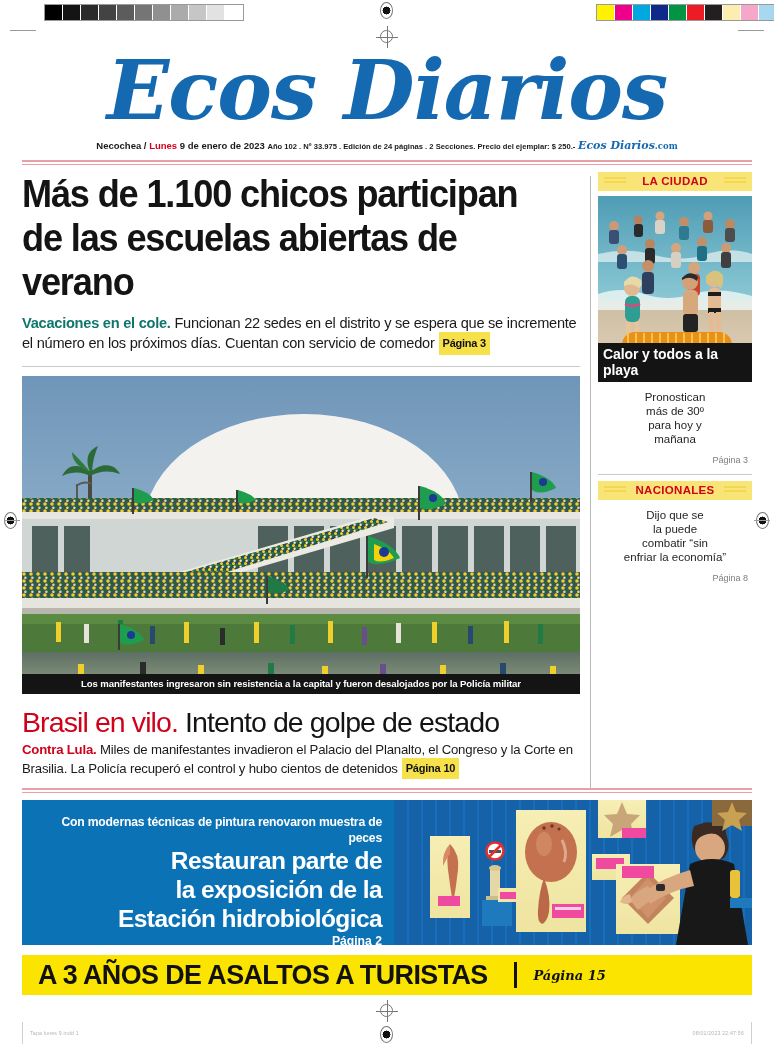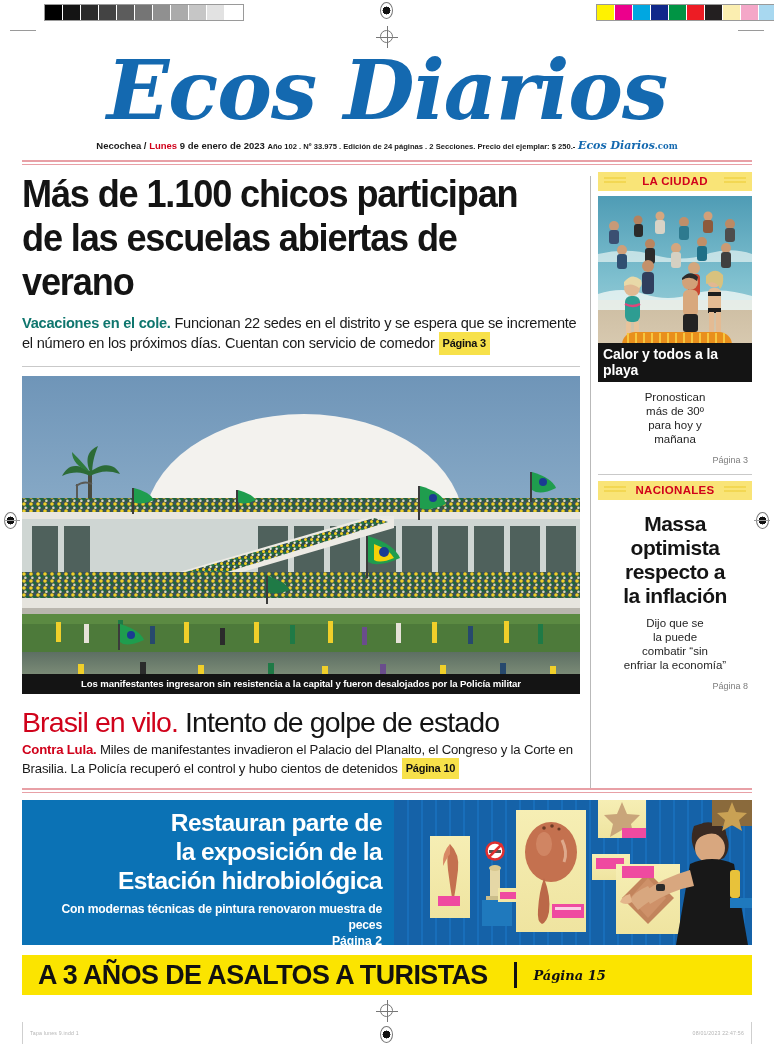--- a/index.html
+++ b/index.html
@@ -619,44 +619,40 @@
     <p class="side-sub" style="white-space:pre-line">Pronostican
 más de 30º
 para hoy y
 mañana</p>
     <div class="side-page">Página 3</div>
 
     <div class="side-rule"></div>
 
     <div class="section-label" style="margin-top:6px">NACIONALES</div>
 
-    <h3 class="side-head" style="white-space:pre-line">Massa
-optimista
-respecto a
-la inflación</h3>
     <p class="side-sub" style="white-space:pre-line">Dijo que se
 la puede
 combatir “sin
 enfriar la economía”</p>
     <div class="side-page">Página 8</div>
   </aside>
 
   <div class="rule-double" style="top:788px;">
     <div class="r1"></div>
       <div class="r2"></div>
   </div>
 
   <section id="promo">
     <div id="promo-text">
+      <div id="promo-sub">Con modernas técnicas de pintura renovaron muestra de peces</div>
       <div id="promo-head">
         <span>Restauran parte de</span><br>
         <span>la exposición de la</span><br>
         <span>Estación hidrobiológica</span>
       </div>
-      <div id="promo-sub">Con modernas técnicas de pintura renovaron muestra de peces</div>
       <div id="promo-page">Página 2</div>
     </div>
 
     <figure id="promo-photo">
       <svg viewBox="0 0 358 145" preserveAspectRatio="none" aria-hidden="true">
         <defs>
           <linearGradient id="panel" x1="0" y1="0" x2="0" y2="1">
             <stop offset="0%" stop-color="#f6eeb4"></stop>
             <stop offset="100%" stop-color="#efe4a0"></stop>
           </linearGradient>

